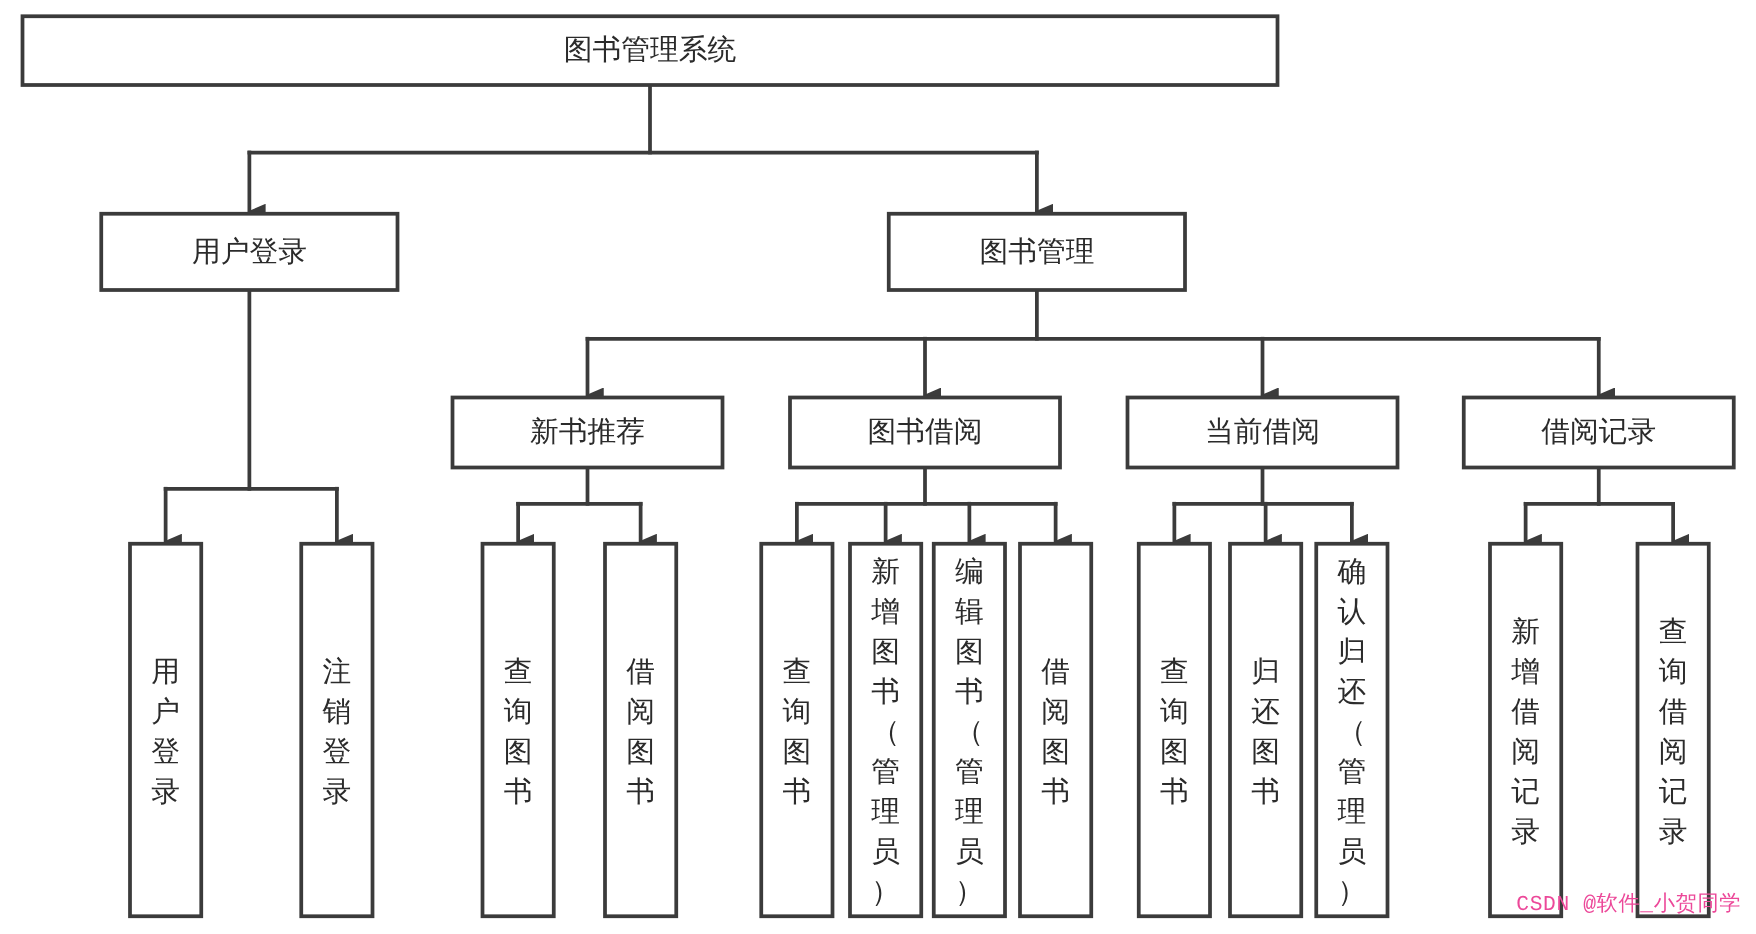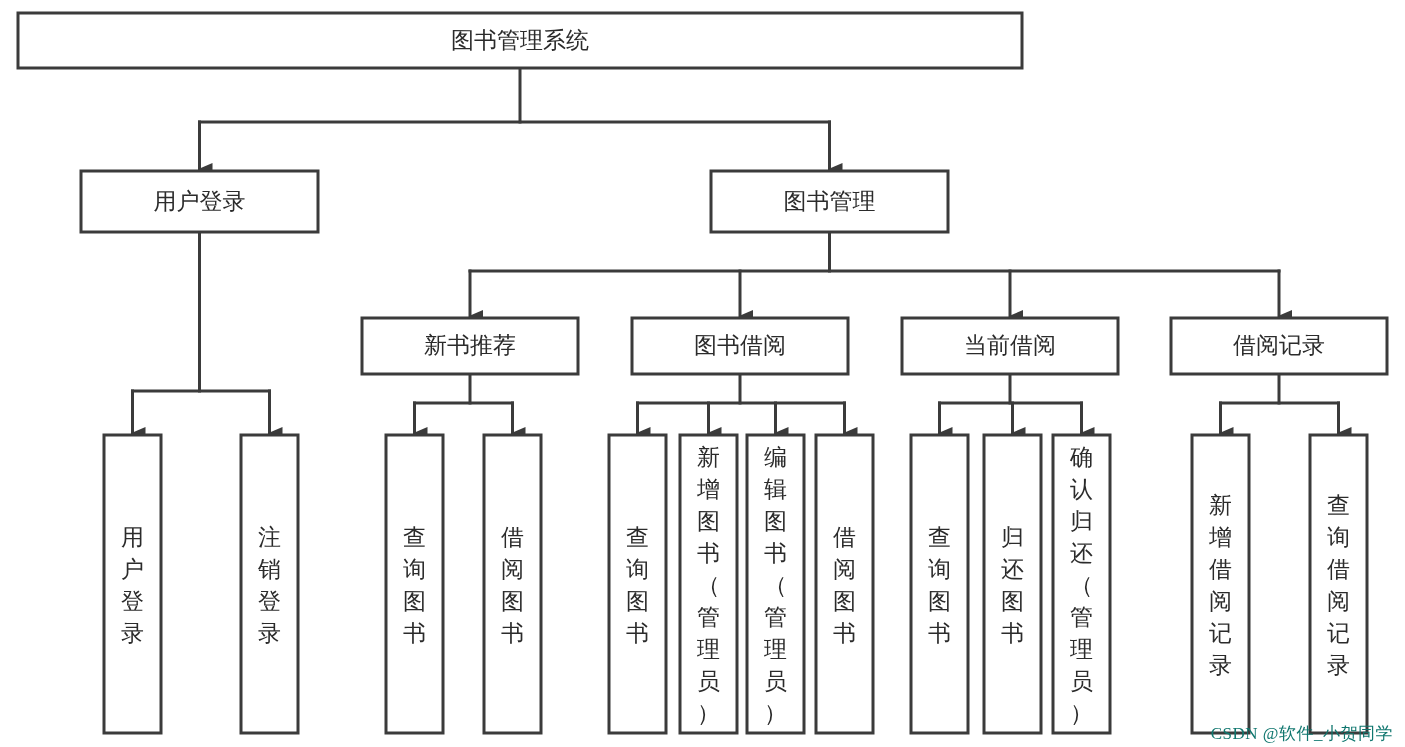--- a/index.html
+++ b/index.html
@@ -51,24 +51,24 @@
   }
   .node-label-v {
     font-family: "Liberation Sans", "DejaVu Sans", sans-serif;
     font-size: 23px;
     fill: #2b2b2b;
     text-anchor: middle;
   }
   .watermark {
     position: absolute;
     right: 12px;
-    bottom: 2px;
-    font-family: Liberation Serif, serif;
+    bottom: 13px;
+    font-family: Liberation Mono, monospace;
     font-size: 17px;
-    color: #0f766e;
+    color: #ec4899;
     letter-spacing: 0.5px;
     white-space: nowrap;
     user-select: none;
   }
 </style>
 </head>
 <body>
 
 <div id="diagram-root">
 

